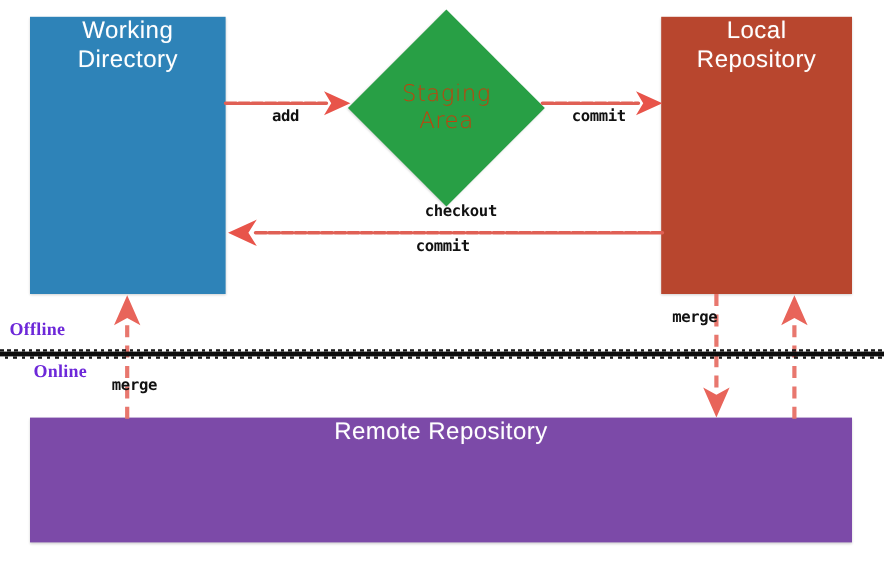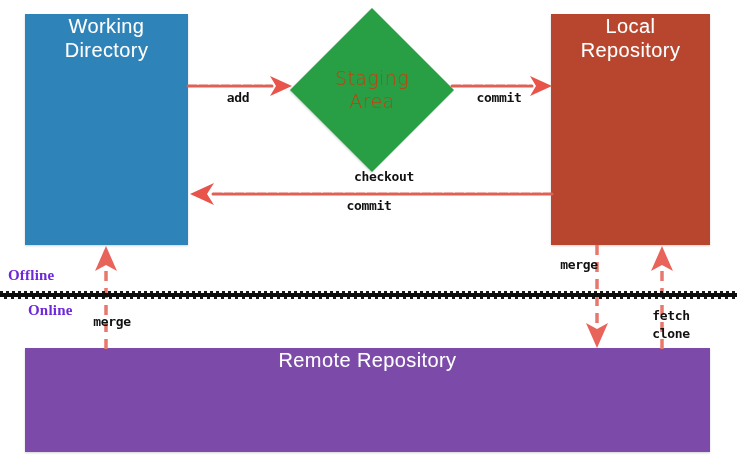--- a/index.html
+++ b/index.html
@@ -210,22 +210,20 @@
   <div class="edge-label center" id="label-commit">commit</div>
 
   <div class="edge-label center" id="label-checkout">checkout</div>
 
   <div class="edge-label center" id="label-merge">commit</div>
 
   <div class="edge-label center" id="label-pull">merge</div>
 
   <div class="edge-label center" id="label-push">merge</div>
 
-  <div class="edge-label center" id="label-fetch">fetch
-clone</div>
 
   <div id="divider-line"></div>
 
   <div class="zone-label" id="label-offline">Offline</div>
 
   <div class="zone-label" id="label-online">Online</div>
 
 </div>
 
 </body></html>

